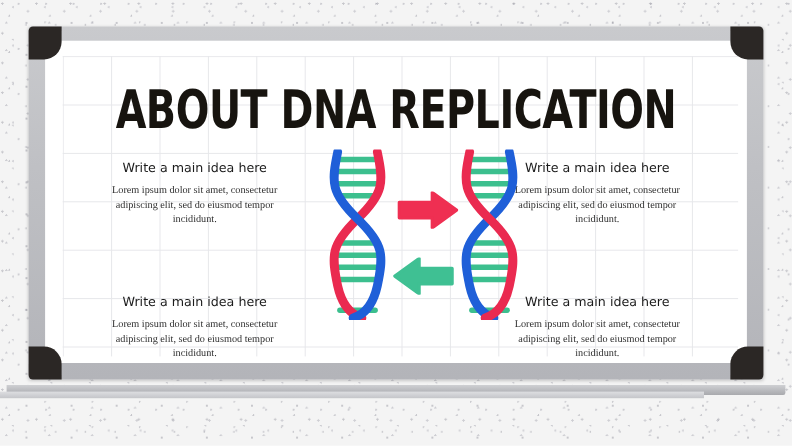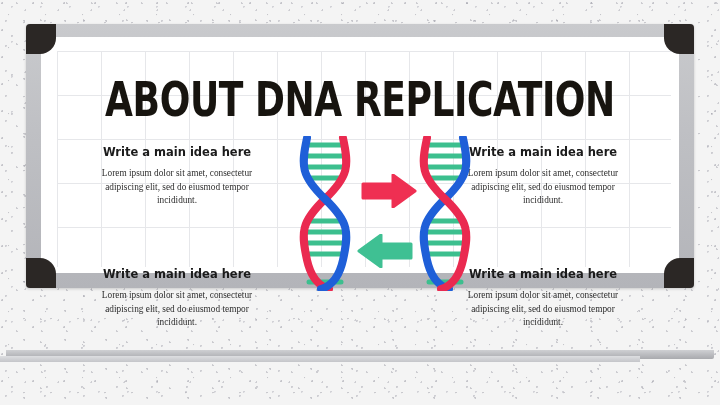--- a/index.html
+++ b/index.html
@@ -37,21 +37,21 @@
       31px 27px, 37px 33px, 29px 35px, 41px 29px, 33px 31px,
       27px 37px, 39px 25px, 35px 39px, 25px 41px, 43px 23px;
   }
 
   
   #board-wrap {
     position: absolute;
     left: 26px;
     top: 24px;
     width: 668px;
-    height: 264px;
+    height: 321px;
   }
 
   
   #board-frame {
     position: absolute;
     inset: 0;
     background: linear-gradient(180deg, #c9cacd 0%, #bfc0c4 40%, #b3b4b9 100%);
     border-radius: 3px;
     box-shadow: 0 1px 3px rgba(0,0,0,.18);
   }
@@ -138,21 +138,21 @@
     position: absolute;
     width: 178px;
   }
   .idea-block.left  { left: 62px;  text-align: center; }
   .idea-block.right { right: 62px; text-align: center; }
   .idea-block.row-top    { top: 122px; }
   .idea-block.row-bottom { top: 244px; }
 
   .idea-head {
     font-family: "DejaVu Sans", sans-serif;
-    font-weight: bold;
+    font-weight: normal;
     font-size: 11.5px;
     line-height: 1.2;
     color: #1b1b1b;
     margin-bottom: 7px;
     white-space: nowrap;
   }
   .idea-body {
     font-family: Liberation Serif, serif;
     font-size: 9.3px;
     line-height: 1.48;

